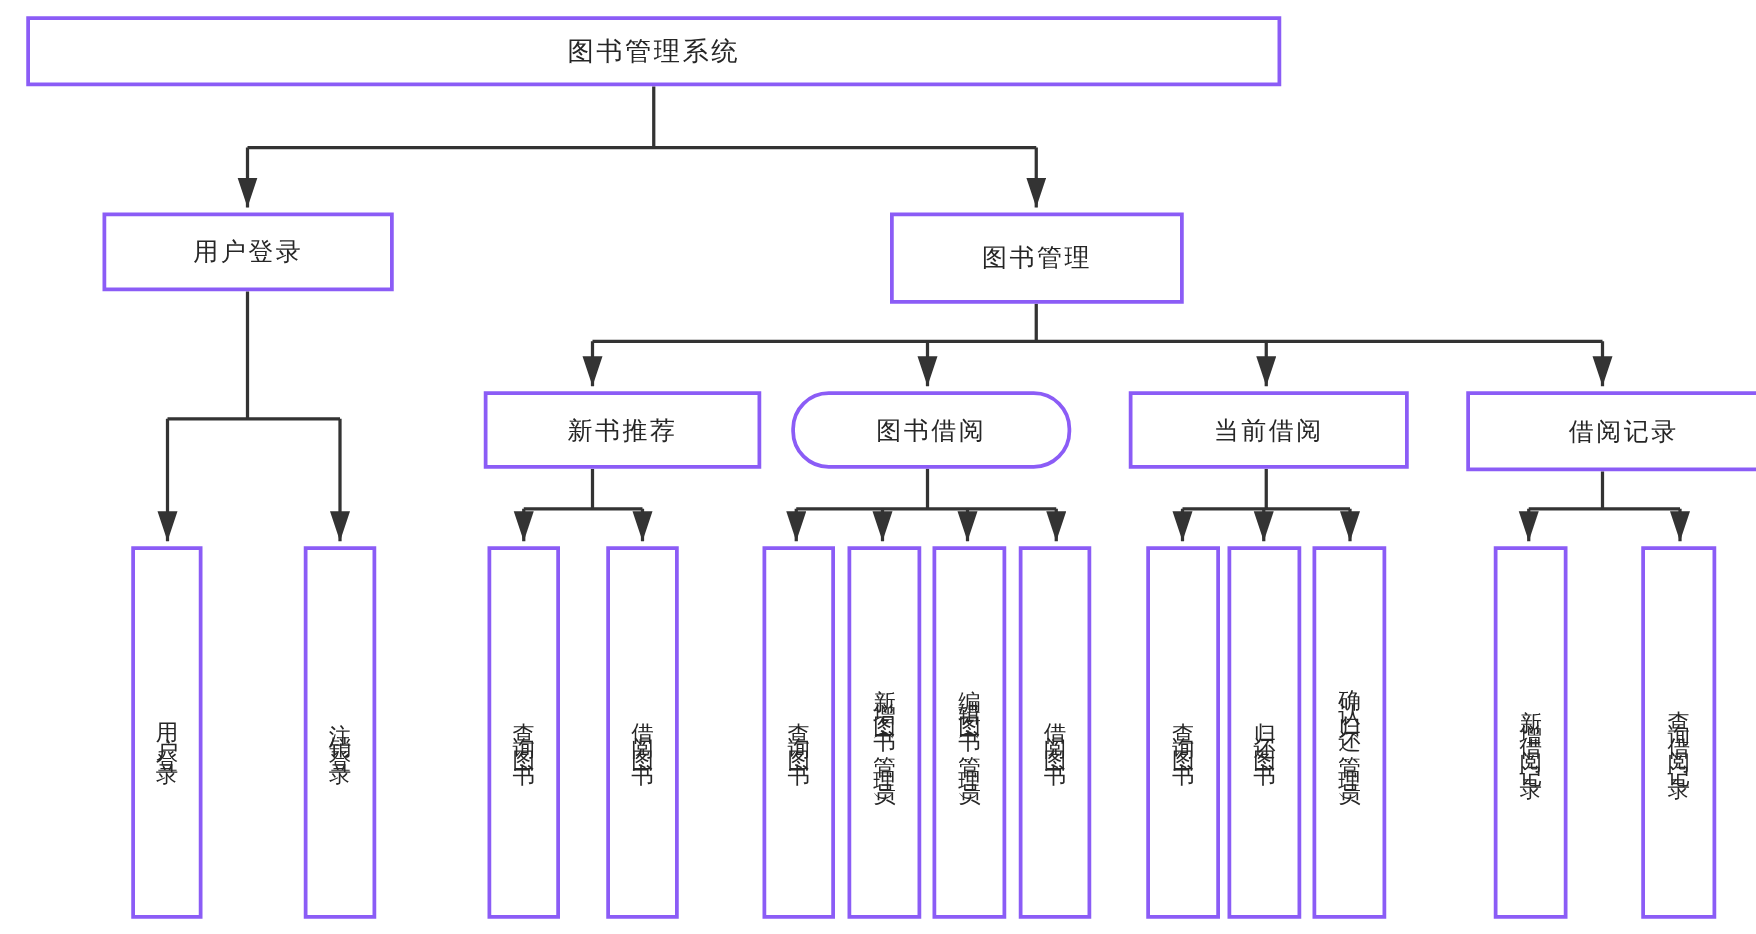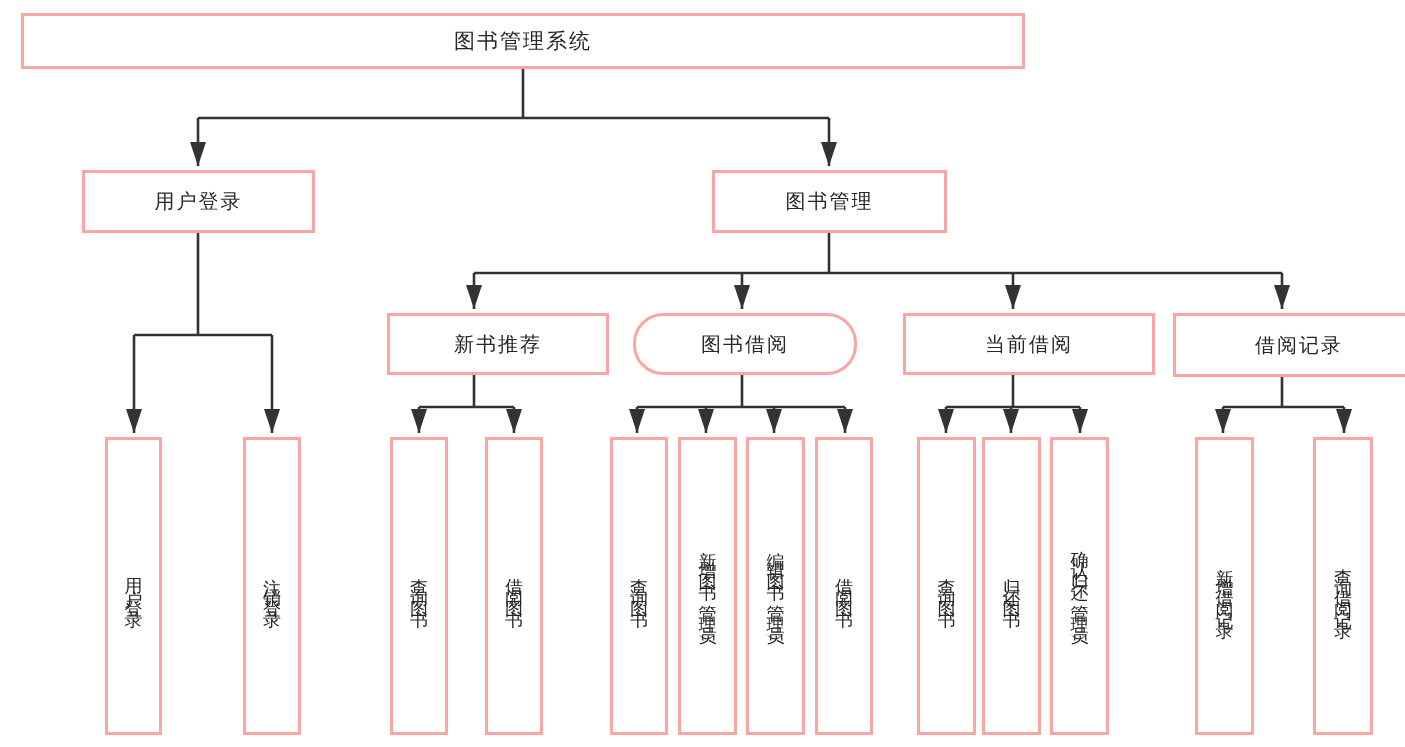--- a/index.html
+++ b/index.html
@@ -19,21 +19,21 @@
     position: absolute;
     left: 0;
     top: 0;
     width: 1405px;
     height: 747px;
     pointer-events: none;
   }
   .box {
     position: absolute;
     box-sizing: border-box;
-    border: 3px solid #fca5a5;
+    border: 3px solid #8b5cf6;
     background: #ffffff;
     display: flex;
     align-items: center;
     justify-content: center;
     color: #262626;
     text-align: center;
   }
   .hbox {
     font-size: 20px;
     letter-spacing: 2px;
@@ -121,25 +121,25 @@
     <g>
       <path class="wire" d="M1282,377 L1282,407 M1223,407 L1344,407"></path>
       <line class="wire" x1="1223" y1="407" x2="1223" y2="433" marker-end="url(#arrow)"></line>
       <line class="wire" x1="1344" y1="407" x2="1344" y2="433" marker-end="url(#arrow)"></line>
     </g>
   </svg>
 
   <div class="box hbox root" style="left:21px; top:13px; width:1004px; height:56px;">图书管理系统</div>
 
   <div class="box hbox" style="left:82px; top:170px; width:233px; height:63px;">用户登录</div>
-  <div class="box hbox" style="left:712px; top:170px; width:235px; height:63px;font-family:Liberation Serif, serif;">图书管理</div>
+  <div class="box hbox" style="left:712px; top:170px; width:235px; height:73px;font-family:Liberation Serif, serif;">图书管理</div>
 
   <div class="box hbox" style="left:363px; top:313px; width:222px; height:62px;margin-left:24px;">新书推荐</div>
   <div class="box hbox" style="left:633px; top:313px; width:224px; height:62px;border-radius:30px;">图书借阅</div>
-  <div class="box hbox" style="left:903px; top:313px; width:252px; height:62px;">当前借阅</div>
+  <div class="box hbox" style="left:903px; top:313px; width:224px; height:62px;">当前借阅</div>
   <div class="box hbox" style="left:1173px; top:313px; width:252px; height:64px;">借阅记录</div>
 
   <div class="box vbox" style="left:105px; top:437px; width:57px; height:298px;">用户登录</div>
   <div class="box vbox" style="left:243px; top:437px; width:58px; height:298px;">注销登录</div>
 
   <div class="box vbox" style="left:390px; top:437px; width:58px; height:298px;">查询图书</div>
   <div class="box vbox" style="left:485px; top:437px; width:58px; height:298px;">借阅图书</div>
 
   <div class="box vbox" style="left:610px; top:437px; width:58px; height:298px;">查询图书</div>
   <div class="box vbox" style="left:678px; top:437px; width:59px; height:298px;">新增图书（管理员）</div>

